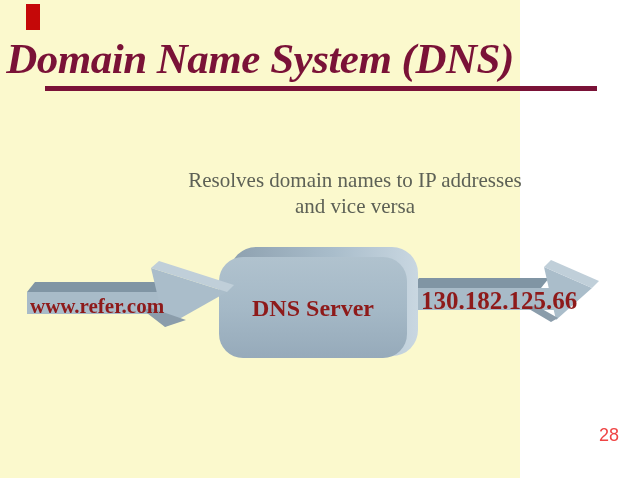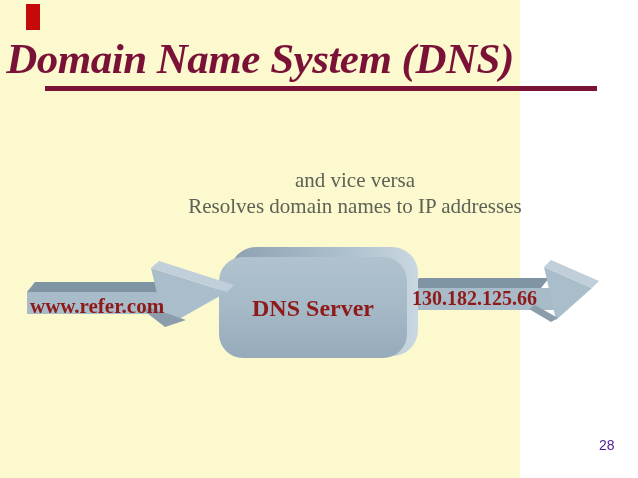--- a/index.html
+++ b/index.html
@@ -34,40 +34,40 @@
   }
   .diagram-svg{position:absolute;left:0;top:0;width:638px;height:478px;}
   .diagram-label{
     position:absolute;
     font-weight:bold;
     color:#8e1a1a;
     white-space:nowrap;
   }
   .label-input{left:30px;top:294px;font-size:21px;}
   .label-server{left:219px;top:295px;width:188px;text-align:center;font-size:24px;}
-  .label-output{left:412px;top:287px;font-size:20px;}
+  .label-output{left:421px;top:287px;font-size:25px;}
   .page-number{
-    position:absolute;left:599px;top:437px;
+    position:absolute;left:599px;top:425px;
     font-family:"Liberation Sans", sans-serif;
-    font-size:14px;color:#4c1d95;
+    font-size:18px;color:#ef4444;
   }
 </style>
 </head>
 <body>
 
 <div id="slide">
 
   <div class="red-mark"></div>
 
   <div class="title">Domain Name System (DNS)</div>
   <div class="title-rule"></div>
 
   <div class="subtitle">
+    <div>Resolves domain names to IP addresses</div>
     <div>and vice versa</div>
-    <div>Resolves domain names to IP addresses</div>
   </div>
 
   <svg class="diagram-svg" viewBox="0 0 638 478" xmlns="http://www.w3.org/2000/svg">
     <defs>
       <linearGradient id="gBack" x1="0" y1="0" x2="1" y2="0">
         <stop offset="0" stop-color="#8da0af"></stop>
         <stop offset="0.55" stop-color="#a9bdcb"></stop>
         <stop offset="1" stop-color="#c9d7e1"></stop>
       </linearGradient>
       <linearGradient id="gFace" x1="0" y1="0" x2="0" y2="1">

